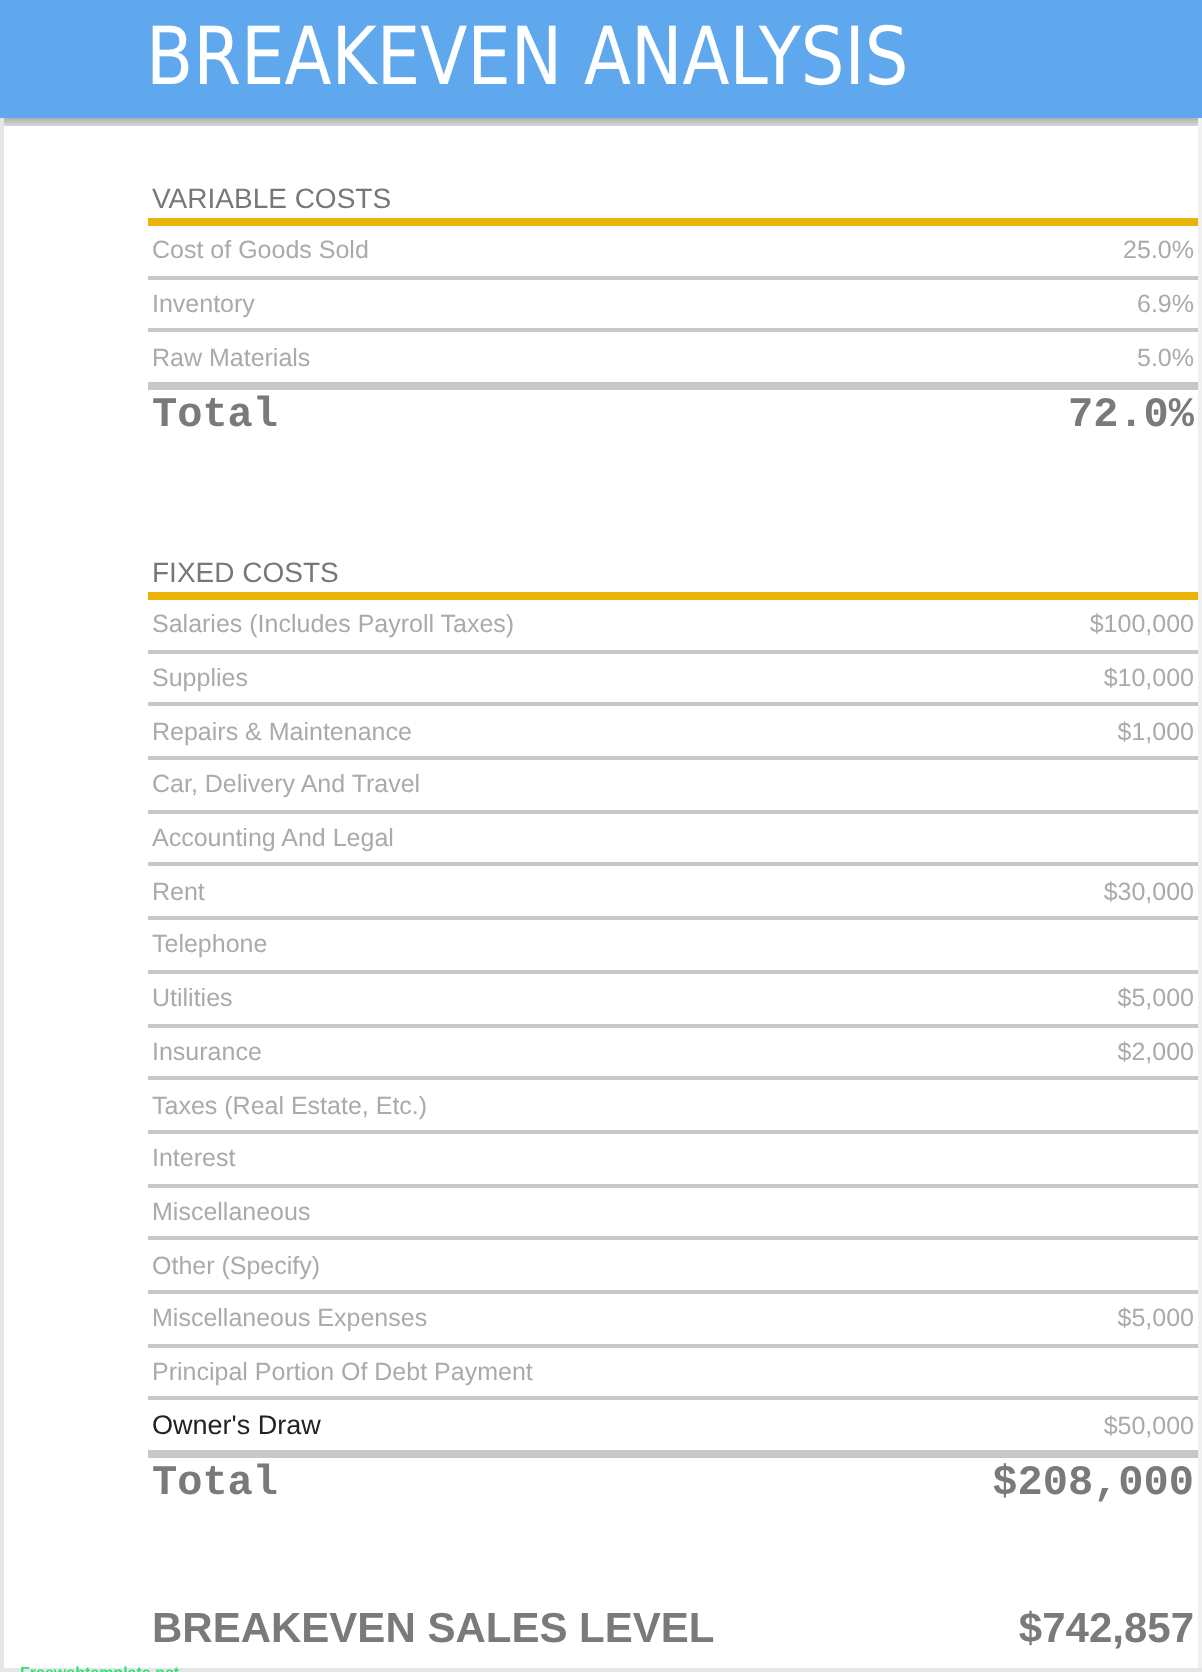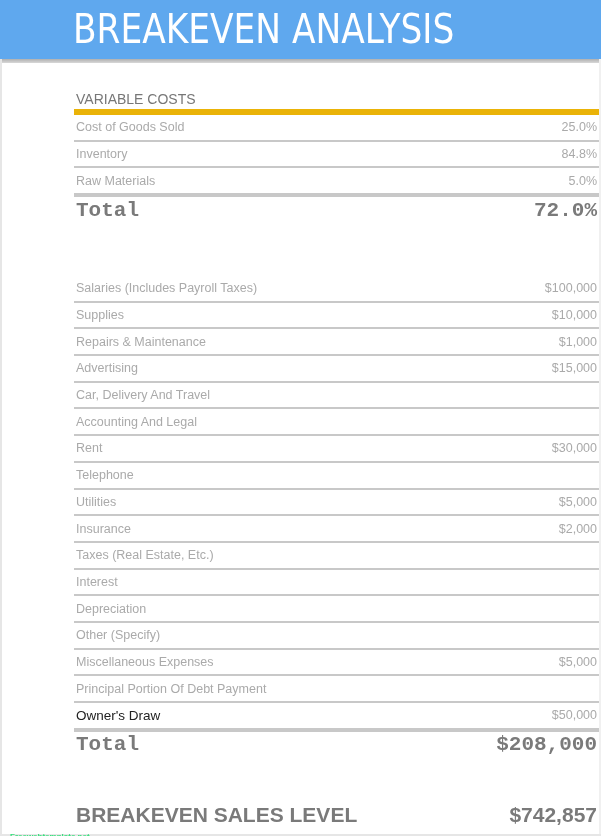--- a/index.html
+++ b/index.html
@@ -32,21 +32,21 @@
       position: absolute; left: 73px; top: 6px;
       color: #ffffff; font-size: 40px; letter-spacing: 0px;
       font-family: "DejaVu Sans", sans-serif; font-weight: normal;
       transform: scaleX(0.86); transform-origin: left top;
       white-space: nowrap;
     }
     .content { position: absolute; left: 74px; width: 525px; }
     .section-title {
       color: #777777; font-size: 14px; height: 20px; line-height: 20px;
       font-family: "Liberation Sans", sans-serif;
-      border-bottom: 6px solid #eab308;
+      border-bottom: 4px solid #eab308;
       padding-left: 2px;
     }
     .row {
       display: flex; justify-content: space-between; align-items: center;
       height: 24.7px; border-bottom: 2px solid #c8c8c8;
       color: #aaaaaa; font-size: 12.5px; padding: 0 2px;
     }
     .row .label.dark { color: #222222; font-size: 13.5px; }
     .total-row {
       display: flex; justify-content: space-between; align-items: center;
@@ -76,50 +76,47 @@
 
 <div class="content" style="top:89px;">
   <div class="section-title">VARIABLE COSTS</div>
   <div id="var-rows">
       <div class="row">
         <span class="label">Cost of Goods Sold</span>
         <span class="value">25.0%</span>
       </div>
       <div class="row">
         <span class="label">Inventory</span>
-        <span class="value">84.8%</span>
+        <span class="value">6.9%</span>
       </div>
       <div class="row">
         <span class="label">Raw Materials</span>
         <span class="value">5.0%</span>
       </div>
     </div>
   <div class="total-row">
     <span>Total</span>
     <span>72.0%</span>
   </div>
 </div>
 
 <div class="content" style="top:276px;">
+  <div class="section-title">FIXED COSTS</div>
   <div id="fixed-rows">
       <div class="row">
         <span class="label">Salaries (Includes Payroll Taxes)</span>
         <span class="value">$100,000</span>
       </div>
       <div class="row">
         <span class="label">Supplies</span>
         <span class="value">$10,000</span>
       </div>
       <div class="row">
         <span class="label">Repairs &amp; Maintenance</span>
         <span class="value">$1,000</span>
-      </div>
-      <div class="row">
-        <span class="label">Advertising</span>
-        <span class="value">$15,000</span>
       </div>
       <div class="row">
         <span class="label">Car, Delivery And Travel</span>
         <span class="value"></span>
       </div>
       <div class="row">
         <span class="label">Accounting And Legal</span>
         <span class="value"></span>
       </div>
       <div class="row">
@@ -140,21 +137,21 @@
       </div>
       <div class="row">
         <span class="label">Taxes (Real Estate, Etc.)</span>
         <span class="value"></span>
       </div>
       <div class="row">
         <span class="label">Interest</span>
         <span class="value"></span>
       </div>
       <div class="row">
-        <span class="label">Depreciation</span>
+        <span class="label">Miscellaneous</span>
         <span class="value"></span>
       </div>
       <div class="row">
         <span class="label">Other (Specify)</span>
         <span class="value"></span>
       </div>
       <div class="row">
         <span class="label">Miscellaneous Expenses</span>
         <span class="value">$5,000</span>
       </div>

